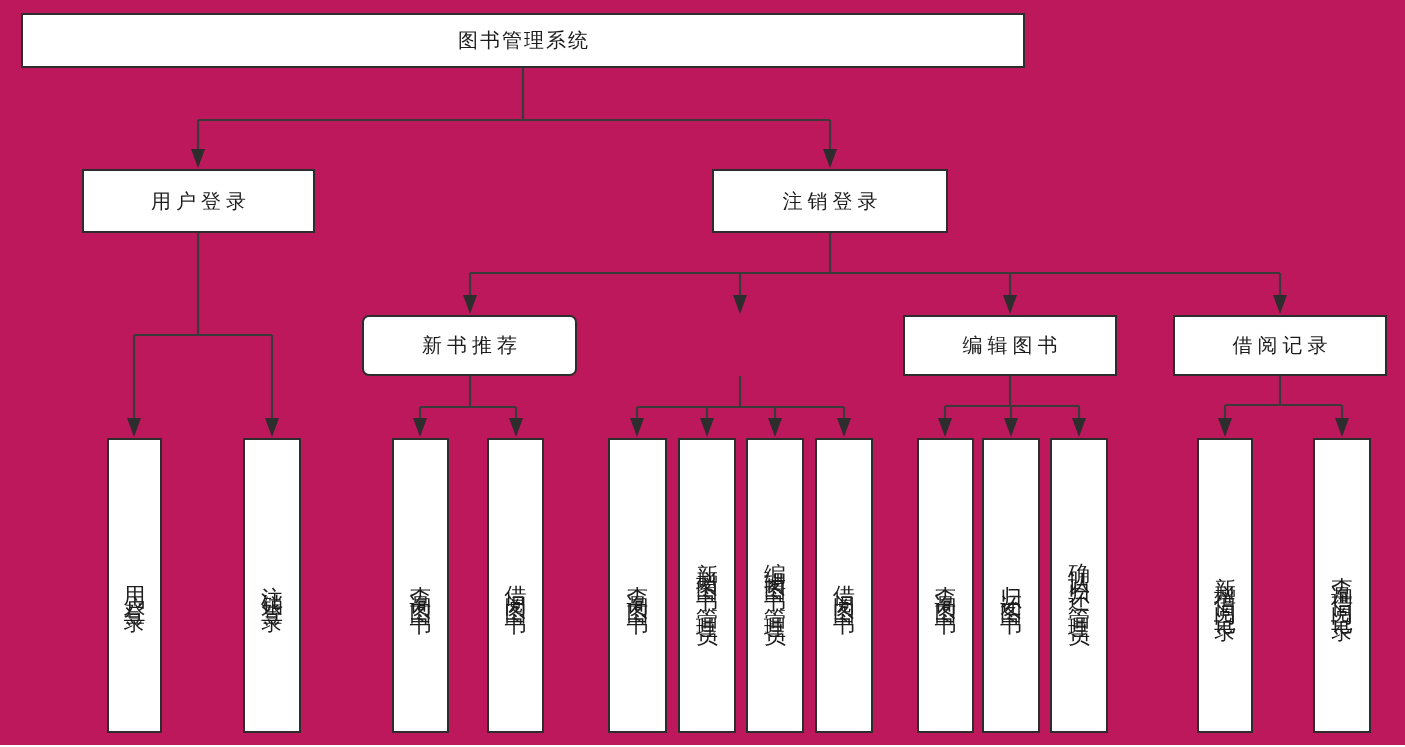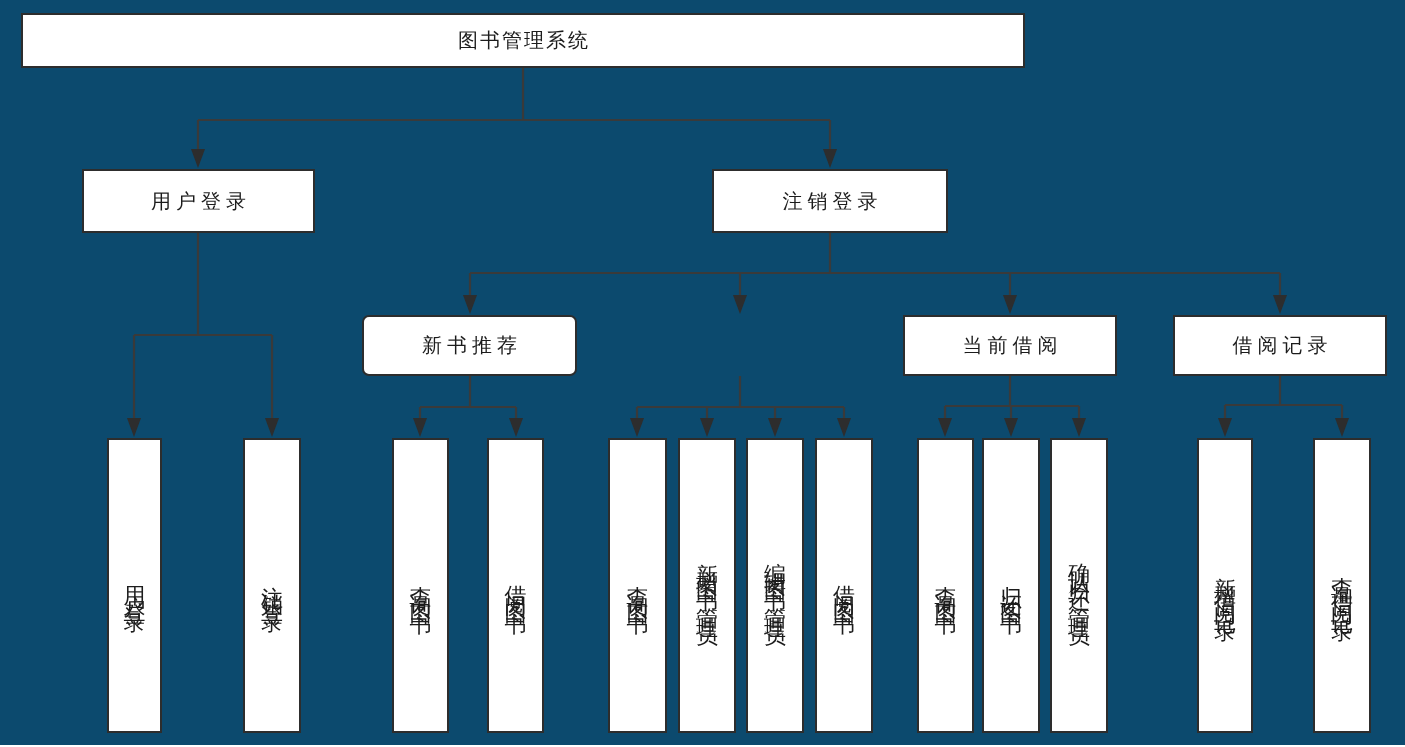--- a/index.html
+++ b/index.html
@@ -1,17 +1,17 @@
 <!DOCTYPE html>
 <html><head>
 <meta charset="utf-8">
 <style>
   html,body{margin:0;padding:0;background:#ffffff;}
   body{font-family:"Liberation Sans",sans-serif;}
-  .stage{position:relative;width:1405px;height:745px;background:#0c4a6e;overflow:hidden;}
+  .stage{position:relative;width:1405px;height:745px;background:#be185d;overflow:hidden;}
   .wires{position:absolute;left:0;top:0;pointer-events:none;}
   .node{position:absolute;box-sizing:border-box;background:#ffffff;border:2px solid #2d2d2d;
         display:flex;align-items:center;justify-content:center;color:#1c1c1c;}
   .hnode{font-size:20px;letter-spacing:5px;text-indent:5px;white-space:nowrap;}
   .root{font-size:20px;letter-spacing:2px;text-indent:2px;}
   .vnode{font-size:22px;}
   .vnode .vtext{writing-mode:vertical-rl;text-orientation:mixed;letter-spacing:9px;line-height:1;}
   .watermark{position:absolute;right:4px;bottom:5px;font-size:21px;color:#bcbcbc;
              text-shadow:0 0 2px #ffffff,0 0 4px #ffffff;letter-spacing:1px;z-index:5;
              font-family:"Liberation Sans",sans-serif;}
@@ -63,21 +63,21 @@
       <polygon points="1342,437 1335,418 1349,418"></polygon>
     </g>
   </svg>
 
   <div class="node hnode root" style="left:21px;top:13px;width:1004px;height:55px;">图书管理系统</div>
 
   <div class="node hnode" style="left:82px;top:169px;width:233px;height:64px;">用户登录</div>
   <div class="node hnode" style="left:712px;top:169px;width:236px;height:64px;">注销登录</div>
 
   <div class="node hnode" style="left:362px;top:315px;width:215px;height:61px;border-radius:7px;">新书推荐</div>
-  <div class="node hnode" style="left:903px;top:315px;width:214px;height:61px;">当前借阅</div>
+  <div class="node hnode" style="left:903px;top:315px;width:214px;height:61px;">编辑图书</div>
   <div class="node hnode" style="left:1173px;top:315px;width:214px;height:61px;">借阅记录</div>
 
   <div class="node vnode" style="left:107px;top:438px;width:55px;height:295px;">
     <span class="vtext">用户登录</span>
   </div>
   <div class="node vnode" style="left:243px;top:438px;width:58px;height:295px;">
     <span class="vtext">注销登录</span>
   </div>
 
   <div class="node vnode" style="left:392px;top:438px;width:57px;height:295px;">

